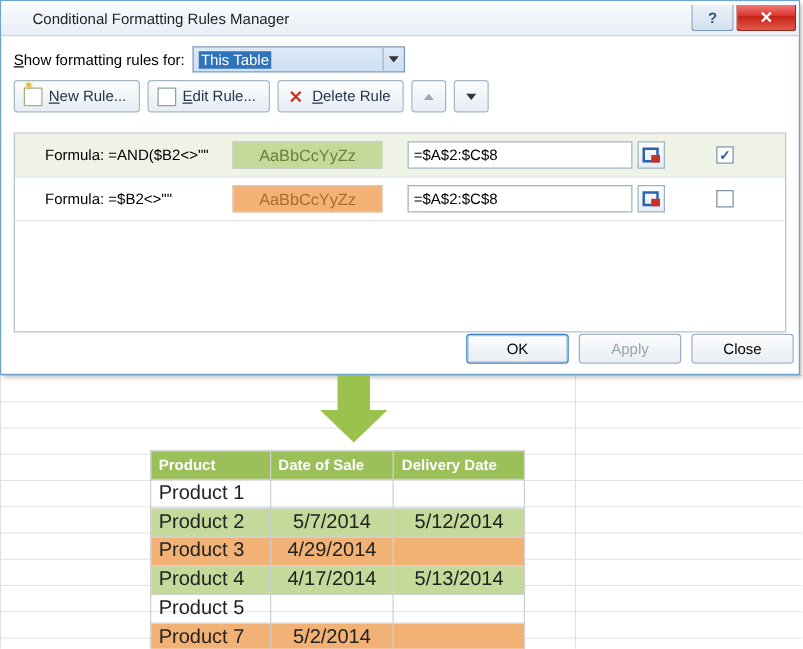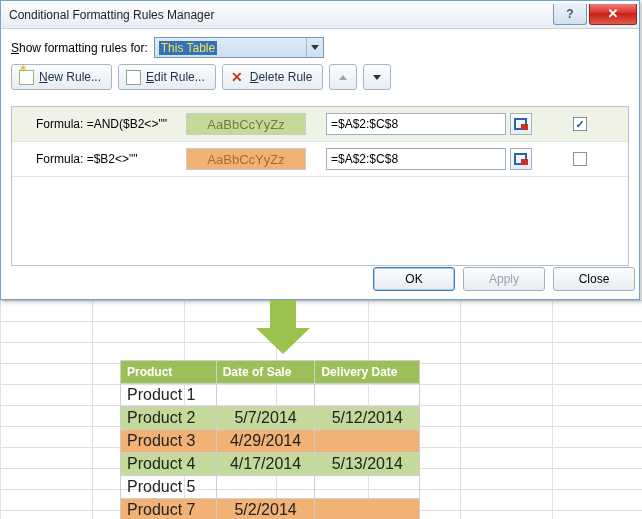--- a/index.html
+++ b/index.html
@@ -19,21 +19,21 @@
     background:#fff;
     box-shadow:2px 2px 4px rgba(0,0,0,.25);
   }
   .titlebar {
     height:28px;
     border-bottom:1px solid #c8d4e0;
     background:linear-gradient(#fbfcfd,#e7eef5);
     display:flex; align-items:center; justify-content:space-between;
     padding-left:8px;
   }
-  .titlebar .title { color:#222; font-size:12px; }
+  .titlebar .title { color:#222; font-size:12px;margin-left:17px; }
   .winbtns { display:flex; height:22px; margin-right:2px;}
   .winbtn {
     width:34px; height:21px; margin-left:0;
     border:1px solid #7a98b5; border-top:none;
     display:flex; align-items:center; justify-content:center;
     background:linear-gradient(#ecf2f8,#d2e1ef);
     border-radius:0 0 3px 3px;
   }
   .winbtn.help { margin-right:2px; }
   .winbtn.close {
@@ -49,21 +49,21 @@
   }
   .row1 { display:flex; align-items:center; margin-bottom:6px;}
   .row1 .lbl { margin-right:6px;}
   .underline-letter { text-decoration:underline; }
   .combo {
     width:170px; height:21px; border:1px solid #7a96b5;
     display:flex; align-items:center; justify-content:space-between;
     background:linear-gradient(#dce9f7,#cfe0f2);
     padding-left:4px;
   }
-  .combo .sel { background:#2f73bb; color:#fde047; padding:0 2px;}
+  .combo .sel { background:#2f73bb; color:#ffffff; padding:0 2px;}
   .combo .dd {
     width:17px; height:19px; border-left:1px solid #9db5cd;
     display:flex; align-items:center; justify-content:center;
   }
   .tri-down {
     width:0; height:0; border-left:4px solid transparent; border-right:4px solid transparent;
     border-top:5px solid #333;
   }
   .tri-up {
     width:0; height:0; border-left:4px solid transparent; border-right:4px solid transparent;

